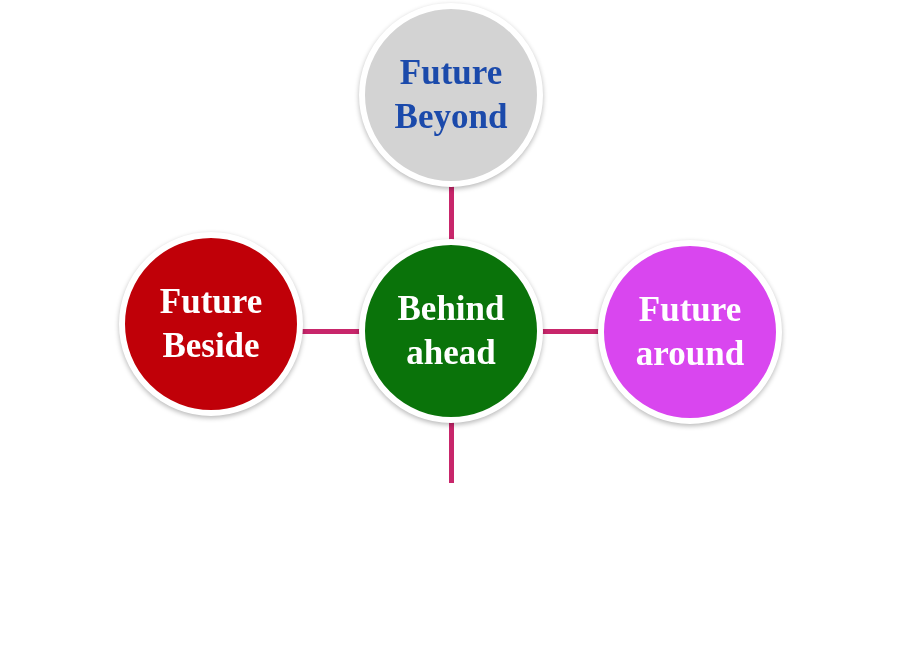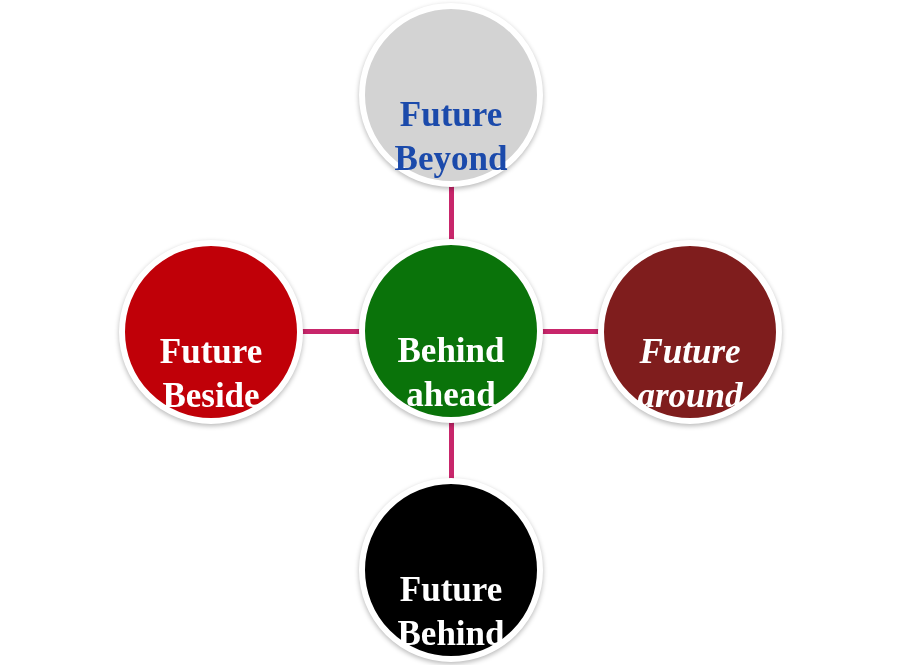--- a/index.html
+++ b/index.html
@@ -20,35 +20,35 @@
     background: #ffffff;
   }
   .node {
     position: absolute;
     width: 172px;
     height: 172px;
     border-radius: 50%;
     border: 6px solid #ffffff;
     box-shadow: 0 2px 5px rgba(0,0,0,0.28);
     display: flex;
-    align-items: flex-end;
+    align-items: center;
     justify-content: center;
     text-align: center;
     z-index: 2;
   }
   .node .label {
     display: block;
     width: 150px;
     font-size: 35px;
     font-weight: bold;
     line-height: 44px;
   }
   .node-top    { left: 359px; top: 3px; }
   .node-center { left: 359px; top: 239px; }
-  .node-left   { left: 119px; top: 240px; }
+  .node-left   { left: 119px; top: 232px; }
   .node-right  { left: 598px; top: 240px; }
   .node-bottom { left: 359px; top: 478px; }
   .connector {
     position: absolute;
     z-index: 1;
   }
   .connector.vertical   { width: 5px; }
   .connector.horizontal { height: 5px; }
   .conn-top    { left: 449px; top: 183px; height: 61px; }
   .conn-bottom { left: 449px; top: 419px; height: 64px; }
@@ -70,21 +70,18 @@
   </div>
 
   <div class="node node-center" style="background-color: rgb(10, 115, 10); color: rgb(255, 255, 255);">
     <span class="label">Behind ahead</span>
   </div>
 
   <div class="node node-left" style="background-color: rgb(192, 0, 8); color: rgb(255, 255, 255);">
     <span class="label">Future Beside</span>
   </div>
 
-  <div class="node node-right" style="background-color: #7f1d1d; color: rgb(255, 255, 255); font-style: italic;">
+  <div class="node node-right" style="background-color: #d946ef; color: rgb(255, 255, 255);">
     <span class="label">Future around</span>
   </div>
 
-  <div class="node node-bottom" style="background-color: rgb(0, 0, 0); color: rgb(255, 255, 255);">
-    <span class="label">Future Behind</span>
-  </div>
 
 </div>
 
 </body></html>

